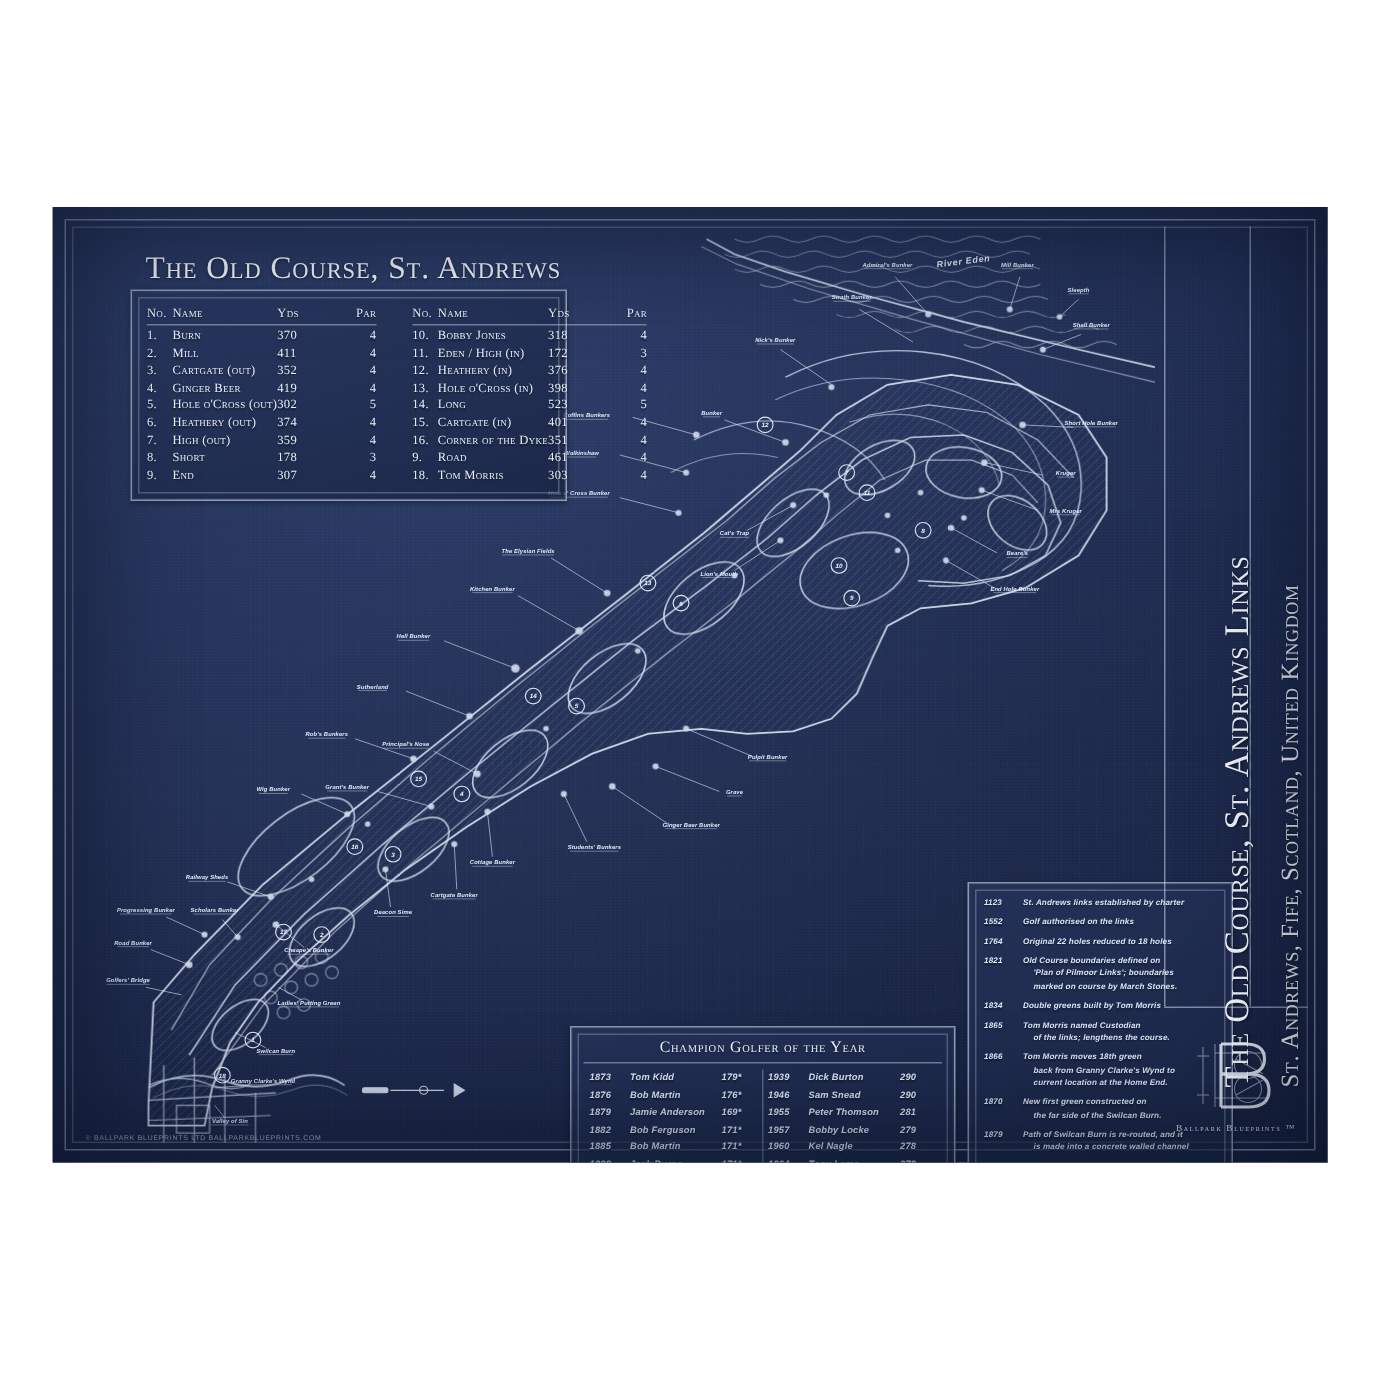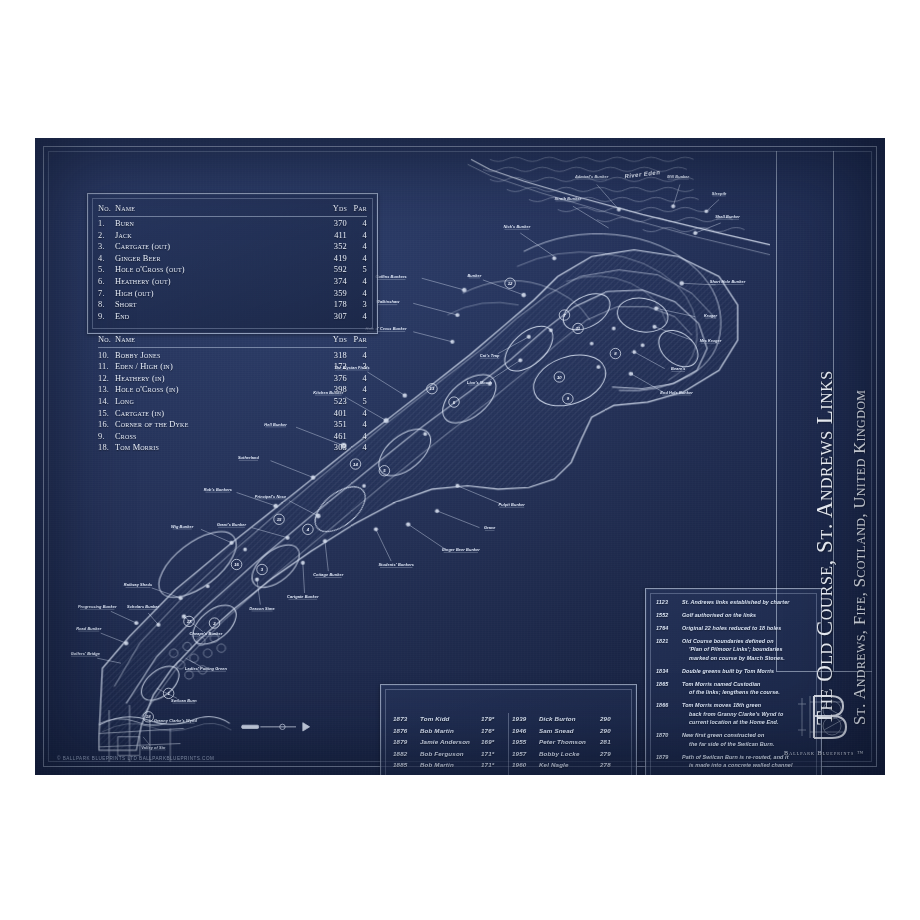--- a/index.html
+++ b/index.html
@@ -86,31 +86,31 @@
     position:absolute;
     border:1px solid rgba(210,223,245,.62);
     background:linear-gradient(160deg, rgba(40,55,95,.62), rgba(22,33,62,.72));
     box-shadow:inset 0 0 0 1px rgba(255,255,255,.05), 0 1px 4px rgba(0,0,0,.35);
   }
   .panel .pad{position:absolute;inset:4px;border:1px solid rgba(198,213,240,.30);}
 
   
   #holes-panel{left:52px;top:55px;width:289px;height:139px;}
   #holes-panel .cols{
-    position:absolute;inset:9px 10px;display:flex;gap:12px;flex-direction:column;
+    position:absolute;inset:9px 10px;display:flex;gap:24px;
   }
   .hcol{flex:1;display:flex;flex-direction:column;}
   .hrow{display:flex;align-items:baseline;font-variant:small-caps;
         color:#eaf0fb;font-size:8.4px;line-height:11.6px;letter-spacing:.2px;
         text-shadow:0 1px 1px rgba(0,0,0,.5);}
   .hrow.head{border-bottom:1px solid rgba(210,223,245,.45);padding-bottom:1px;margin-bottom:1.5px;}
   .hrow .no{width:17px;flex:none;}
   .hrow .nm{flex:1;overflow:hidden;white-space:nowrap;}
-  .hrow .yd{width:26px;flex:none;text-align:right;}
-  .hrow .pr{width:20px;flex:none;text-align:right;}
+  .hrow .yd{width:26px;flex:none;}
+  .hrow .pr{width:20px;flex:none;text-align:right;margin-left:20px;}
 
   
   #champ-panel{left:345px;top:546px;width:255px;height:212px;}
   #champ-title{
     position:absolute;left:8px;right:8px;top:8px;height:15px;
     text-align:center;color:#f0f5fd;font-size:10.6px;letter-spacing:.5px;
     font-variant:small-caps;border-bottom:1px solid rgba(210,223,245,.45);
     text-shadow:0 1px 1px rgba(0,0,0,.5);
   }
   #champ-body{position:absolute;left:9px;right:9px;top:28px;bottom:7px;display:flex;}
@@ -480,59 +480,60 @@
 
         <g stroke="#e0e8f8" fill="#e0e8f8" stroke-width="0.9" opacity="0.9">
           <rect x="228" y="686" width="20" height="4" rx="1.5"></rect>
           <line x1="250" y1="688" x2="292" y2="688" stroke-width="1"></line>
           <circle cx="276" cy="688" r="3.2" fill="none"></circle>
           <path d="M300 683 l8 5 l-8 5 z"></path>
         </g>
       </svg>
     </div>
 
+    <div id="headline">The Old Course, St. Andrews</div>
 
     <div id="holes-panel" class="panel">
       <div class="pad"></div>
       <div class="cols">
         <div class="hcol" id="holes-front">
             <div class="hrow head">
               <span class="no">No.</span>
               <span class="nm">Name</span>
               <span class="yd">Yds</span>
               <span class="pr">Par</span>
             </div>
             <div class="hrow">
               <span class="no">1.</span>
               <span class="nm">Burn</span>
               <span class="yd">370</span>
               <span class="pr">4</span>
             </div>
             <div class="hrow">
               <span class="no">2.</span>
-              <span class="nm">Jack</span>
+              <span class="nm">Mill</span>
               <span class="yd">411</span>
               <span class="pr">4</span>
             </div>
             <div class="hrow">
               <span class="no">3.</span>
               <span class="nm">Cartgate (out)</span>
               <span class="yd">352</span>
               <span class="pr">4</span>
             </div>
             <div class="hrow">
               <span class="no">4.</span>
               <span class="nm">Ginger Beer</span>
               <span class="yd">419</span>
               <span class="pr">4</span>
             </div>
             <div class="hrow">
               <span class="no">5.</span>
               <span class="nm">Hole o'Cross (out)</span>
-              <span class="yd">592</span>
+              <span class="yd">302</span>
               <span class="pr">5</span>
             </div>
             <div class="hrow">
               <span class="no">6.</span>
               <span class="nm">Heathery (out)</span>
               <span class="yd">374</span>
               <span class="pr">4</span>
             </div>
             <div class="hrow">
               <span class="no">7.</span>
@@ -597,36 +598,37 @@
               <span class="pr">4</span>
             </div>
             <div class="hrow">
               <span class="no">16.</span>
               <span class="nm">Corner of the Dyke</span>
               <span class="yd">351</span>
               <span class="pr">4</span>
             </div>
             <div class="hrow">
               <span class="no">9.</span>
-              <span class="nm">Cross</span>
+              <span class="nm">Road</span>
               <span class="yd">461</span>
               <span class="pr">4</span>
             </div>
             <div class="hrow">
               <span class="no">18.</span>
               <span class="nm">Tom Morris</span>
               <span class="yd">303</span>
               <span class="pr">4</span>
             </div>
           </div>
       </div>
     </div>
 
     <div id="champ-panel" class="panel">
       <div class="pad"></div>
+      <div id="champ-title">Champion Golfer of the Year</div>
       <div id="champ-body">
         <div class="ccol left" id="champ-left">
             <div class="crow">
               <span class="yr">1873</span>
               <span class="pl">Tom Kidd</span>
               <span class="sc">179*</span>
             </div>
             <div class="crow">
               <span class="yr">1876</span>
               <span class="pl">Bob Martin</span>

